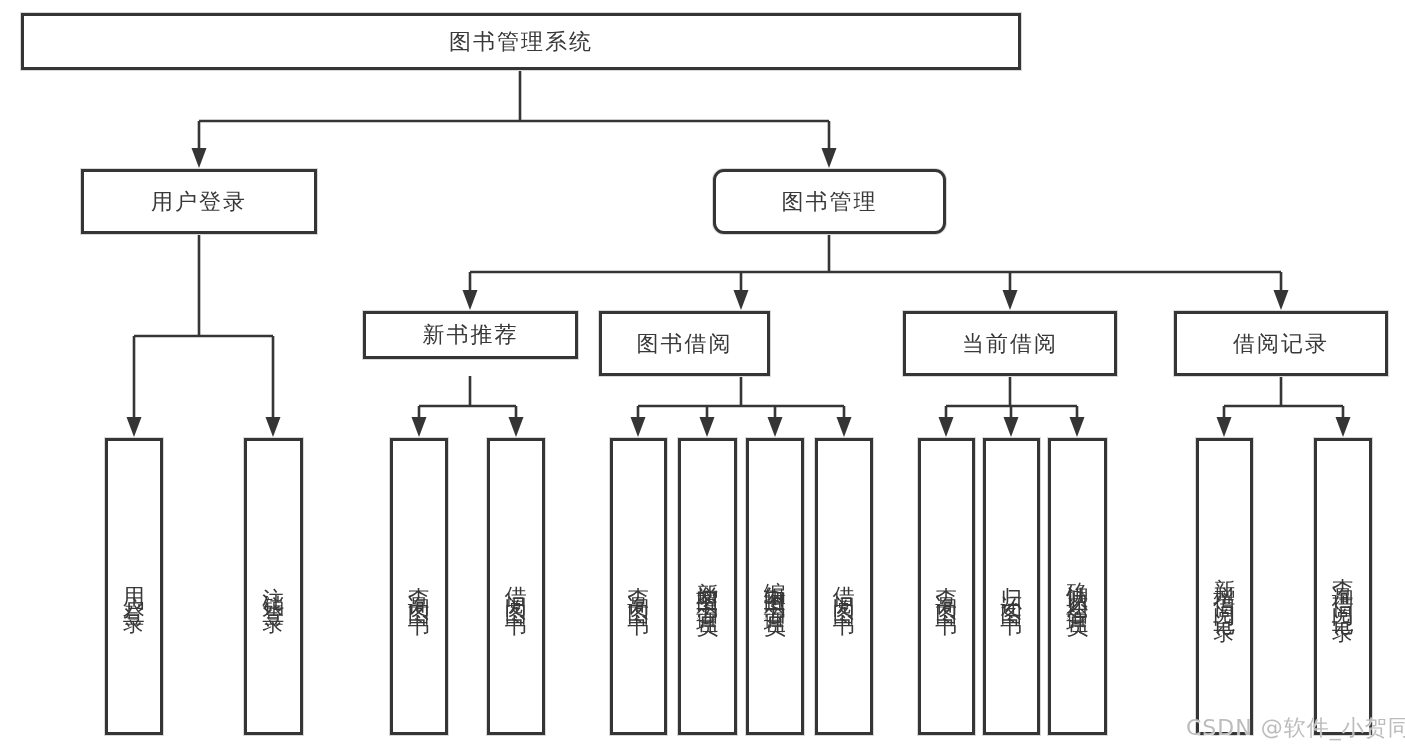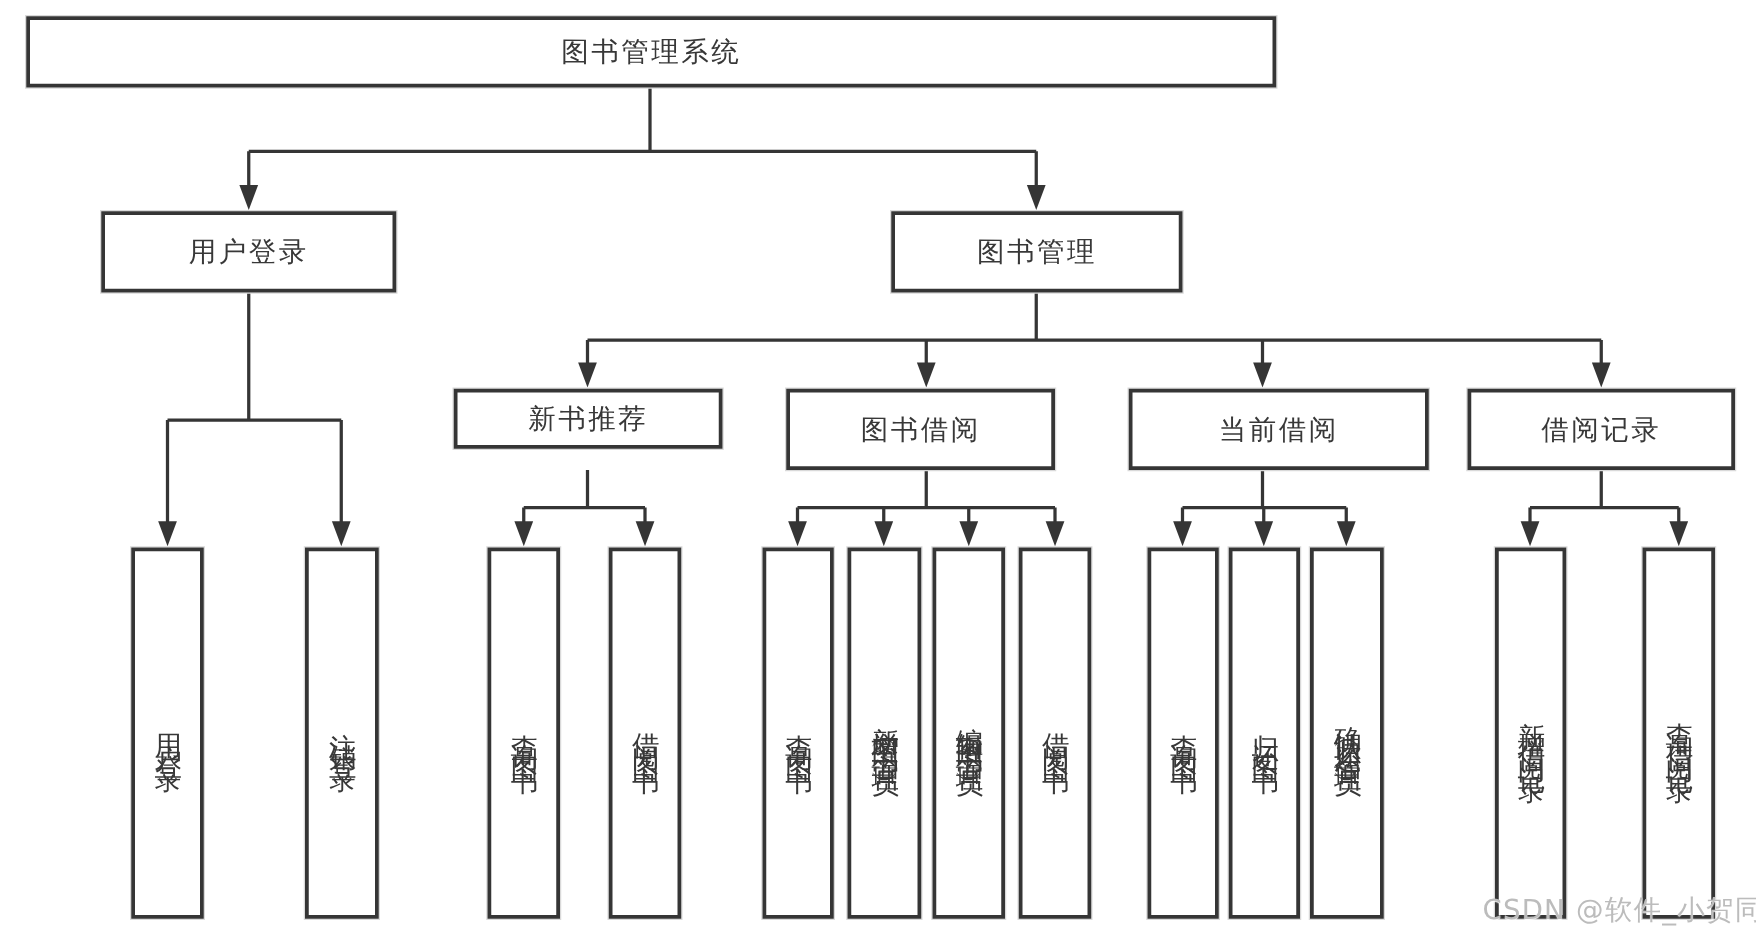--- a/index.html
+++ b/index.html
@@ -65,25 +65,25 @@
       <polygon points="1003.5,417 1018.5,417 1011,437"></polygon>
       <polygon points="1069.5,417 1084.5,417 1077,437"></polygon>
       <polygon points="1216.5,417 1231.5,417 1224,437"></polygon>
       <polygon points="1335.5,417 1350.5,417 1343,437"></polygon>
     </g>
   </svg>
 
   <div class="node" style="left:21px;top:13px;width:1000px;height:57px;">图书管理系统</div>
 
   <div class="node" style="left:81px;top:169px;width:236px;height:65px;">用户登录</div>
-  <div class="node" style="left:713px;top:169px;width:233px;height:65px;">图书管理</div>
+  <div class="node" style="left:713px;top:169px;width:233px;height:65px;border-radius:11px;">图书管理</div>
 
   <div class="node" style="left:363px;top:311px;width:215px;height:48px;">新书推荐</div>
-  <div class="node" style="left:629px;top:311px;width:215px;height:65px;">图书借阅</div>
-  <div class="node" style="left:903px;top:311px;width:240px;height:65px;">当前借阅</div>
+  <div class="node" style="left:599px;top:311px;width:171px;height:65px;">图书借阅</div>
+  <div class="node" style="left:903px;top:311px;width:214px;height:65px;">当前借阅</div>
   <div class="node" style="left:1174px;top:311px;width:214px;height:65px;">借阅记录</div>
 
   <div class="leaf" style="left:105px;top:438px;width:58px;height:297px;">
     <span class="v">用户登录</span>
   </div>
   <div class="leaf" style="left:244px;top:438px;width:59px;height:297px;">
     <span class="v">注销登录</span>
   </div>
 
   <div class="leaf" style="left:390px;top:438px;width:58px;height:297px;">

